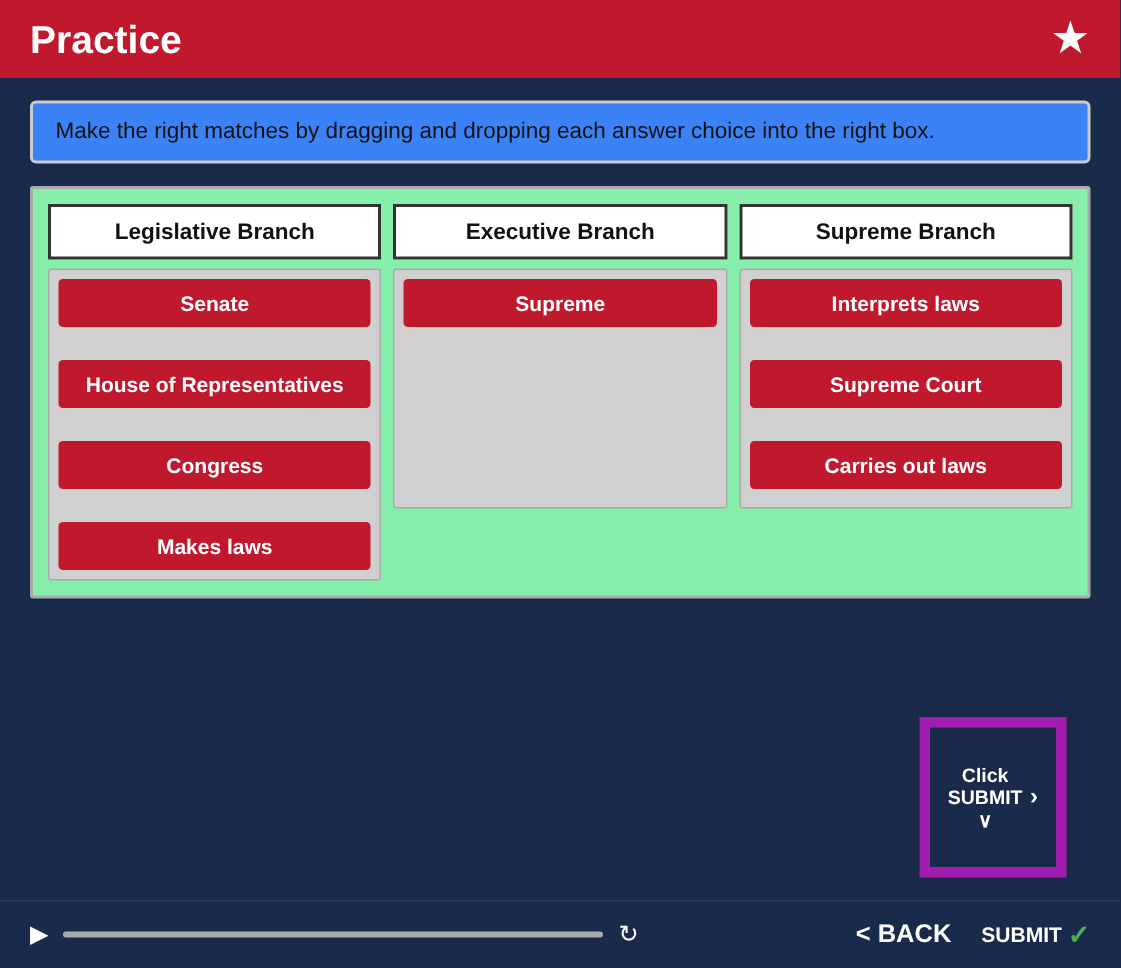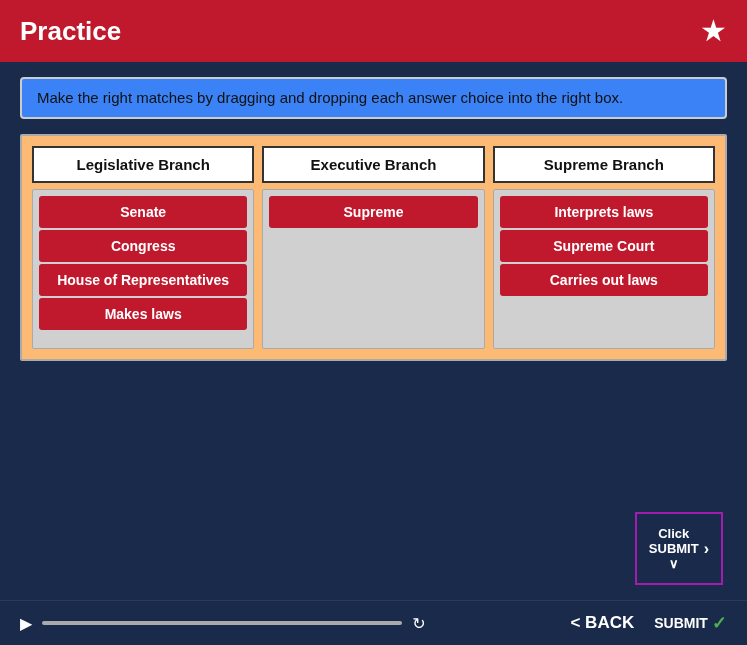--- a/index.html
+++ b/index.html
@@ -12,21 +12,21 @@
       position: relative;
     }
 
     
     .header {
       background: #c0182c;
       padding: 10px 20px;
       display: flex;
       align-items: center;
       justify-content: space-between;
-      height: 62px;
+      height: 52px;
     }
     .header-title {
       color: white;
       font-size: 26px;
       font-weight: bold;
     }
     .star-icon {
       color: white;
       font-size: 30px;
       line-height: 1;
@@ -47,21 +47,21 @@
     }
     .instruction-text {
       font-size: 15px;
       color: #111;
     }
 
     
     .columns-container {
       display: flex;
       gap: 8px;
-      background: #fdba74;
+      background: #86efac;
       border: 2px solid #aaa;
       padding: 10px;
       border-radius: 2px;
     }
 
     
     .branch-column {
       flex: 1;
       display: flex;
       flex-direction: column;
@@ -80,21 +80,21 @@
     }
 
     
     .drop-zone {
       background: #d0d0d0;
       border: 1px solid #aaa;
       min-height: 160px;
       padding: 6px;
       display: flex;
       flex-direction: column;
-      gap: 2px;
+      gap: 22px;
       border-radius: 2px;
     }
 
     
     .answer-chip {
       background: #c0182c;
       color: white;
       text-align: center;
       padding: 8px 10px;
       font-size: 14px;
@@ -173,25 +173,25 @@
 
     .checkmark {
       color: #4CAF50;
       font-size: 18px;
     }
 
     
     .click-submit-box {
       position: absolute;
       bottom: 60px;
-      right: 24px;
+      right: 36px;
       background: #1a2a4a;
-      border: 2px solid #a21caf;
-      color: white;
-      padding: 12px 12px;
+      border: 7px solid #a21caf;
+      color: white;
+      padding: 24px 12px;
       font-size: 13px;
       font-weight: bold;
       cursor: pointer;
       display: flex;
       align-items: center;
       gap: 5px;
     }
     .click-submit-arrow {
       font-size: 16px;
     }
@@ -214,22 +214,22 @@
   <div class="instruction-box">
     <span class="instruction-text">Make the right matches by dragging and dropping each answer choice into the right box.</span>
   </div>
 
   <div class="columns-container">
 
     <div class="branch-column">
       <div class="column-header">Legislative Branch</div>
       <div class="drop-zone">
         <div class="answer-chip">Senate</div>
+        <div class="answer-chip">House of Representatives</div>
         <div class="answer-chip">Congress</div>
-        <div class="answer-chip">House of Representatives</div>
         <div class="answer-chip">Makes laws</div>
       </div>
     </div>
 
     <div class="branch-column">
       <div class="column-header">Executive Branch</div>
       <div class="drop-zone">
         <div class="answer-chip">Supreme</div>
       </div>
     </div>

